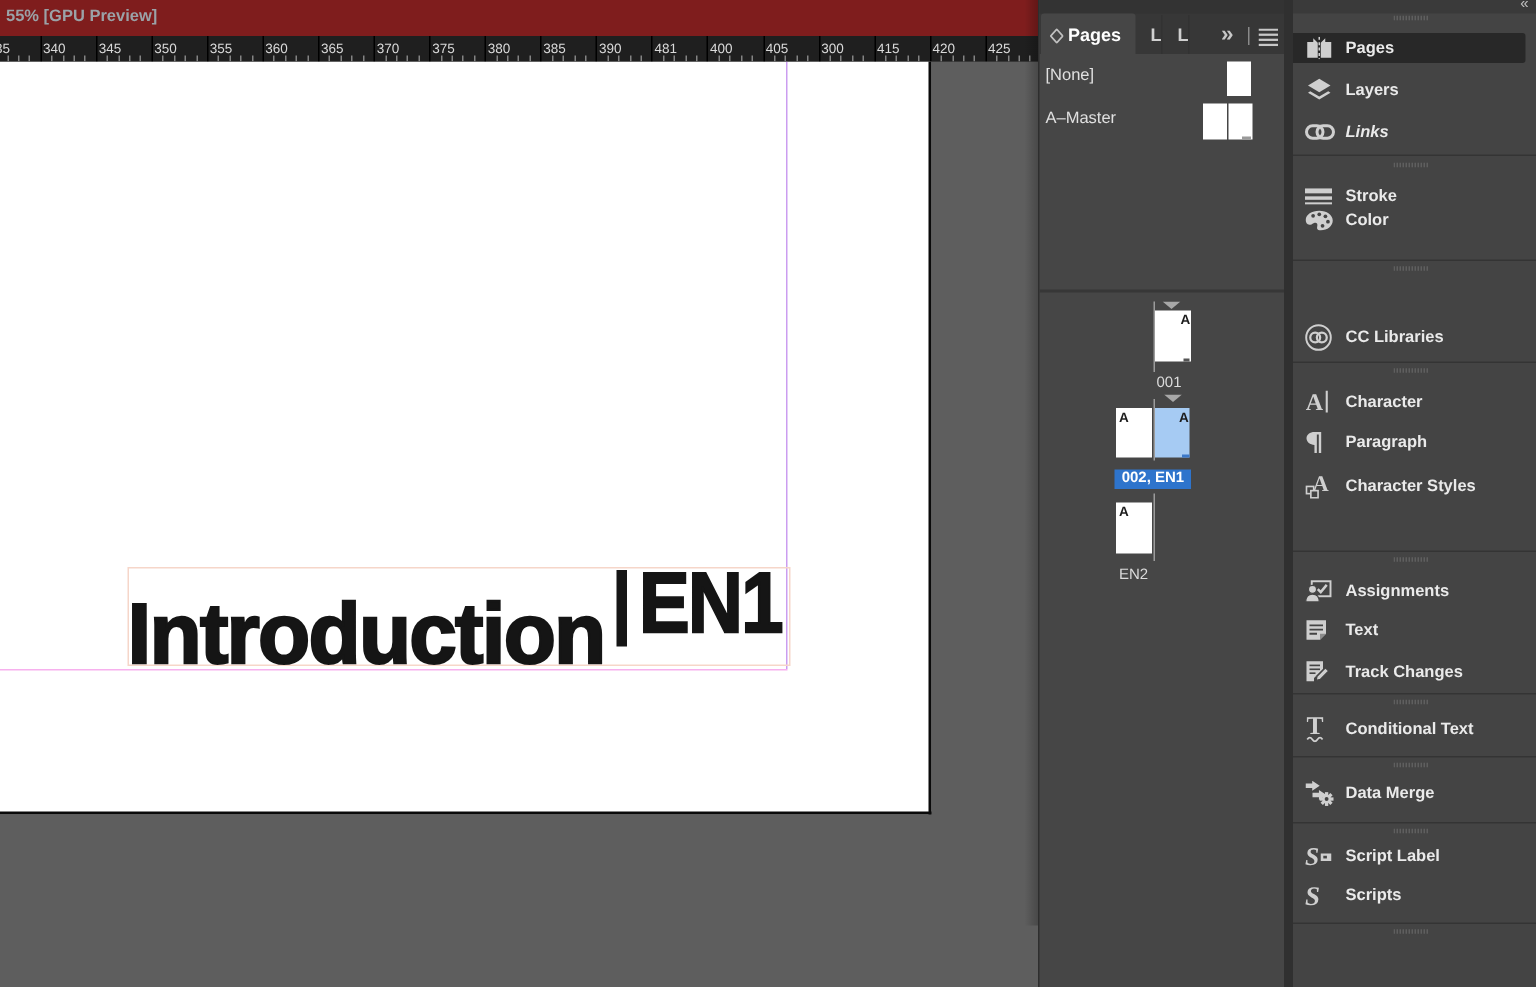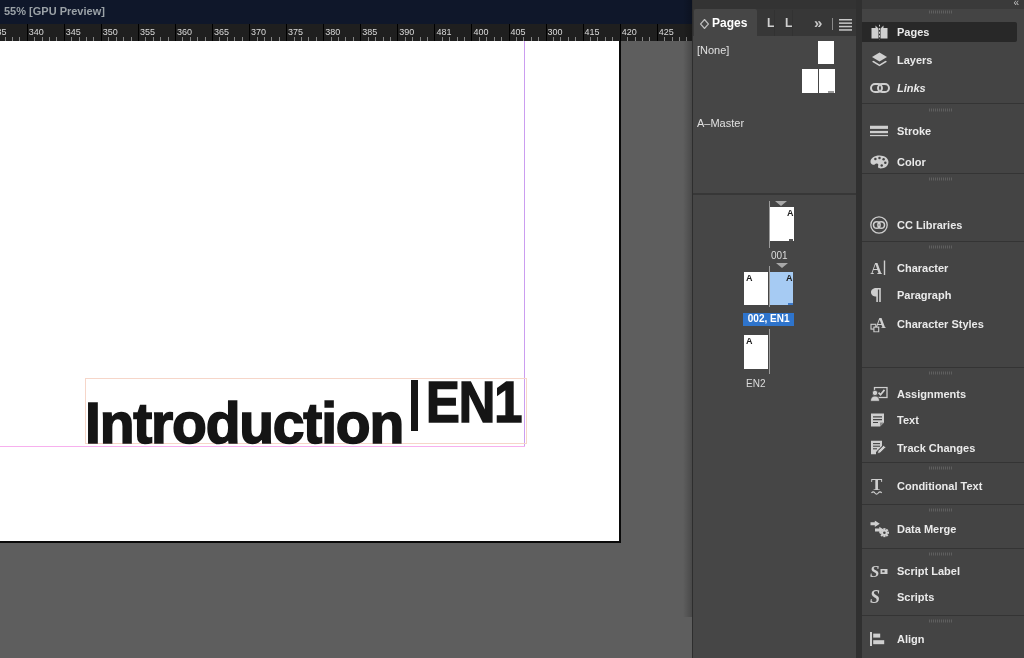--- a/index.html
+++ b/index.html
@@ -1,20 +1,20 @@
 <!DOCTYPE html>
 <html><head>
 <meta charset="utf-8">
 <style>
   html,body{margin:0;padding:0;}
   #app{position:relative;width:1024px;height:658px;overflow:hidden;
        font-family:"Liberation Sans",sans-serif;background:#444444;}
   .abs{position:absolute;}
   
-  #topbar{left:0;top:0;width:693px;height:24px;background:#0f172a;}
+  #topbar{left:0;top:0;width:693px;height:24px;background:#7f1d1d;}
   #topbar span{position:absolute;left:4px;top:5px;font-size:11px;font-weight:bold;color:#9ba2a7;}
   #ruler{left:0;top:24px;width:693px;height:17px;background:#1f1f1f;overflow:hidden;}
   .rmaj{position:absolute;top:0;width:1px;height:17px;background:#000;}
   .rnum{position:absolute;top:2.5px;font-size:9px;color:#dadada;}
   .rmin{position:absolute;bottom:0;width:1px;height:4px;background:#848484;}
   #paste{left:0;top:41px;width:693px;height:617px;background:#5e5e5e;}
   #page{position:absolute;left:0;top:0;width:619px;height:500px;background:#ffffff;
         border-right:2px solid #0a0a0a;border-bottom:2px solid #0a0a0a;}
   #pshadow{left:683px;top:0;width:10px;height:617px;
       background:linear-gradient(to right, rgba(0,0,0,0), rgba(0,0,0,0.25));}
@@ -191,21 +191,21 @@
     <div style="position:absolute;left:81px;top:10px;width:1px;height:26px;background:#323232;"></div>
     <div style="position:absolute;left:99px;top:10px;width:1px;height:26px;background:#323232;"></div>
     <svg style="position:absolute;left:146px;top:19px" width="13" height="12" viewBox="0 0 13 12">
 <rect x="0" y="0" width="13" height="1.5" fill="#c8c8c8"></rect>
         <rect x="0" y="3.4" width="13" height="1.5" fill="#c8c8c8"></rect>
 <rect x="0" y="6.8" width="13" height="1.5" fill="#c8c8c8"></rect>
         <rect x="0" y="10.2" width="13" height="1.5" fill="#c8c8c8"></rect>
       </svg>
     <span class="ptxt" style="position:absolute;left:4px;top:44px;">[None]</span>
     <div style="position:absolute;left:125px;top:41px;width:16px;height:23px;background:#fff;"></div>
-    <span class="ptxt" style="position:absolute;left:4px;top:73px;margin-top:44px;">A–Master</span>
+    <span class="ptxt" style="position:absolute;left:4px;top:73px;">A–Master</span>
     <div style="position:absolute;left:108.5px;top:69px;width:16px;height:24px;background:#fff;"></div>
     <div style="position:absolute;left:125.5px;top:69px;width:16px;height:24px;background:#fff;"></div>
     <div style="position:absolute;left:135px;top:90.5px;width:6px;height:2.5px;background:#9a9a9a;"></div>
     <div style="position:absolute;left:0;top:193px;width:163px;height:2px;background:#373737;"></div>
     <div style="position:absolute;left:75.5px;top:200.5px;width:1.5px;height:47px;background:#9b9b9b;"></div>
     <svg style="position:absolute;left:82px;top:200.5px" width="12" height="5" viewBox="0 0 12 5">
         <path d="M0 0 L12 0 L6 5 Z" fill="#a8a8a8"></path>
       </svg>
     <div style="position:absolute;left:77px;top:207px;width:24px;height:34px;background:#fff;"></div>
     <span style="position:absolute;left:94px;top:208px;font-size:9px;font-weight:bold;color:#1c1c1c;">A</span>
@@ -255,21 +255,21 @@
         <span class="lbl">Links</span>
       </div>
     <div class="drow" style="top:116.5px;">
         <svg width="18" height="11" viewBox="0 0 18 11">
 <rect x="0" y="0" width="18" height="3.4" fill="#cfcfcf"></rect>
 <rect x="0" y="5.4" width="18" height="2.3" fill="#cfcfcf"></rect>
 <rect x="0" y="9.4" width="18" height="1.4" fill="#cfcfcf"></rect>
 </svg>
         <span class="lbl">Stroke</span>
       </div>
-    <div class="drow" style="top:148px;">
+    <div class="drow" style="top:133px;">
         <svg width="19" height="14" viewBox="0 0 19 14">
 <path d="M9.5 0.5 C14.5 0.5 18.5 3.3 18.5 7 C18.5 10.7 15 13.5 10.5 13.5 C7.8 13.5 7.9 11.9 8.2 10.6 C8.5 9.3 8 8.3 6.5 8.5 C5 8.7 4.8 10.2 3 9.8 C1.2 9.4 0.5 8.3 0.5 6.6 C0.5 3.1 4.5 0.5 9.5 0.5 Z" fill="#cfcfcf"></path>
 <circle cx="5.4" cy="3.9" r="1.25" fill="#444444"></circle>
 <circle cx="9.5" cy="2.9" r="1.25" fill="#444444"></circle>
 <circle cx="13.6" cy="4.2" r="1.25" fill="#444444"></circle>
 <circle cx="15.3" cy="7.8" r="1.25" fill="#444444"></circle>
 <circle cx="11.7" cy="10.5" r="1.25" fill="#444444"></circle>
 </svg>
         <span class="lbl">Color</span>
       </div>
@@ -362,28 +362,20 @@
 <rect x="12.2" y="8" width="2.4" height="1.8" fill="#444444"></rect>
 </svg>
         <span class="lbl">Script Label</span>
       </div>
     <div class="drow" style="top:583.0px;">
         <svg width="14" height="17" viewBox="0 0 14 17">
 <text x="0" y="14.5" font-family="Liberation Serif" font-size="18" font-weight="bold" font-style="italic" fill="#cfcfcf">S</text>
 </svg>
         <span class="lbl">Scripts</span>
       </div>
-    <div class="drow" style="top:625.0px;">
-        <svg width="15" height="14" viewBox="0 0 15 14">
-<rect x="0" y="0" width="2" height="14" fill="#cfcfcf"></rect>
-<rect x="3.2" y="1.6" width="7" height="4" fill="#cfcfcf"></rect>
-<rect x="3.2" y="8.2" width="11" height="4" fill="#cfcfcf"></rect>
-</svg>
-        <span class="lbl">Align</span>
-      </div>
     <div class="ddiv" style="top:102.5px"></div>
     <div class="ddiv" style="top:173.3px"></div>
     <div class="ddiv" style="top:240.5px"></div>
     <div class="ddiv" style="top:366.5px"></div>
     <div class="ddiv" style="top:461.5px"></div>
     <div class="ddiv" style="top:504.0px"></div>
     <div class="ddiv" style="top:547.5px"></div>
     <div class="ddiv" style="top:614.5px"></div>
     <div class="gripw" style="position:absolute;left:67px;top:10.0px;">
         <svg width="24" height="4" viewBox="0 0 24 4">

